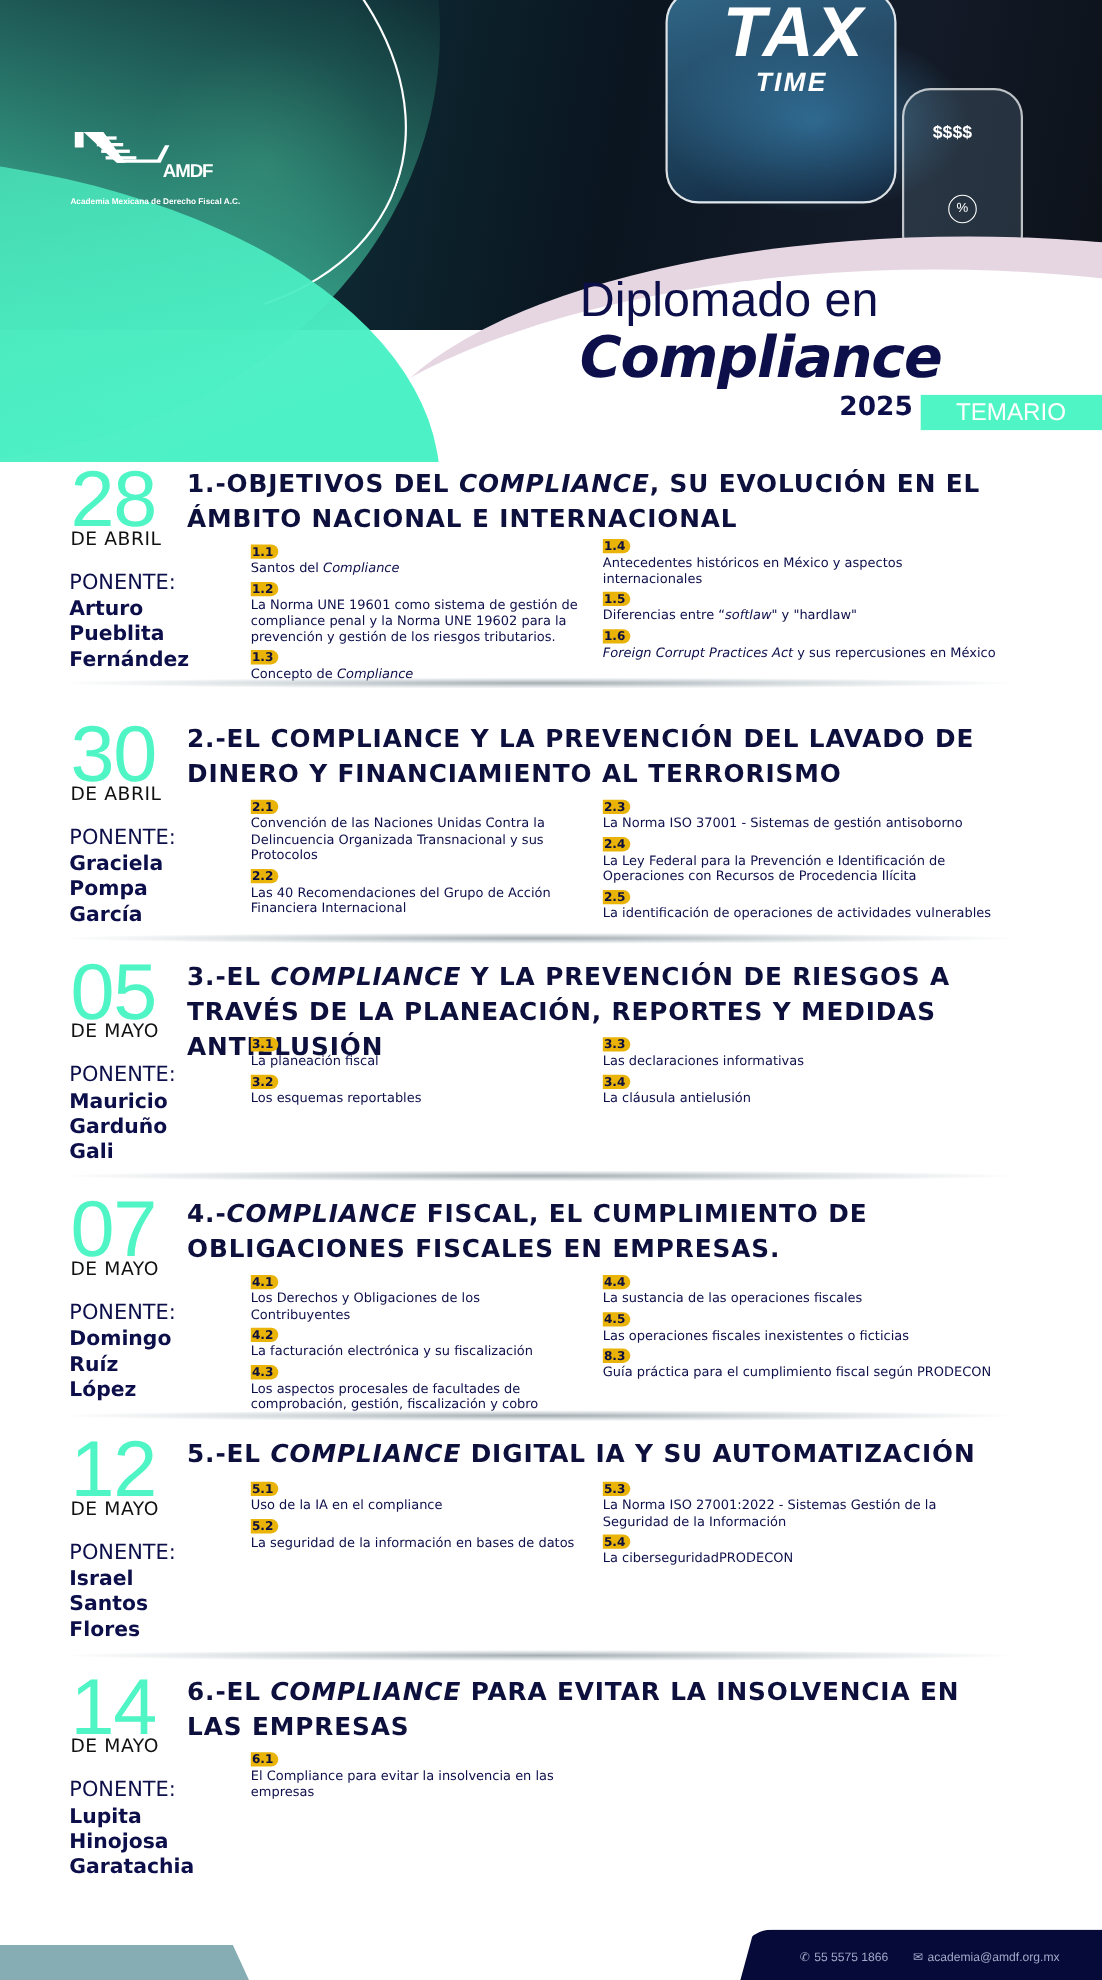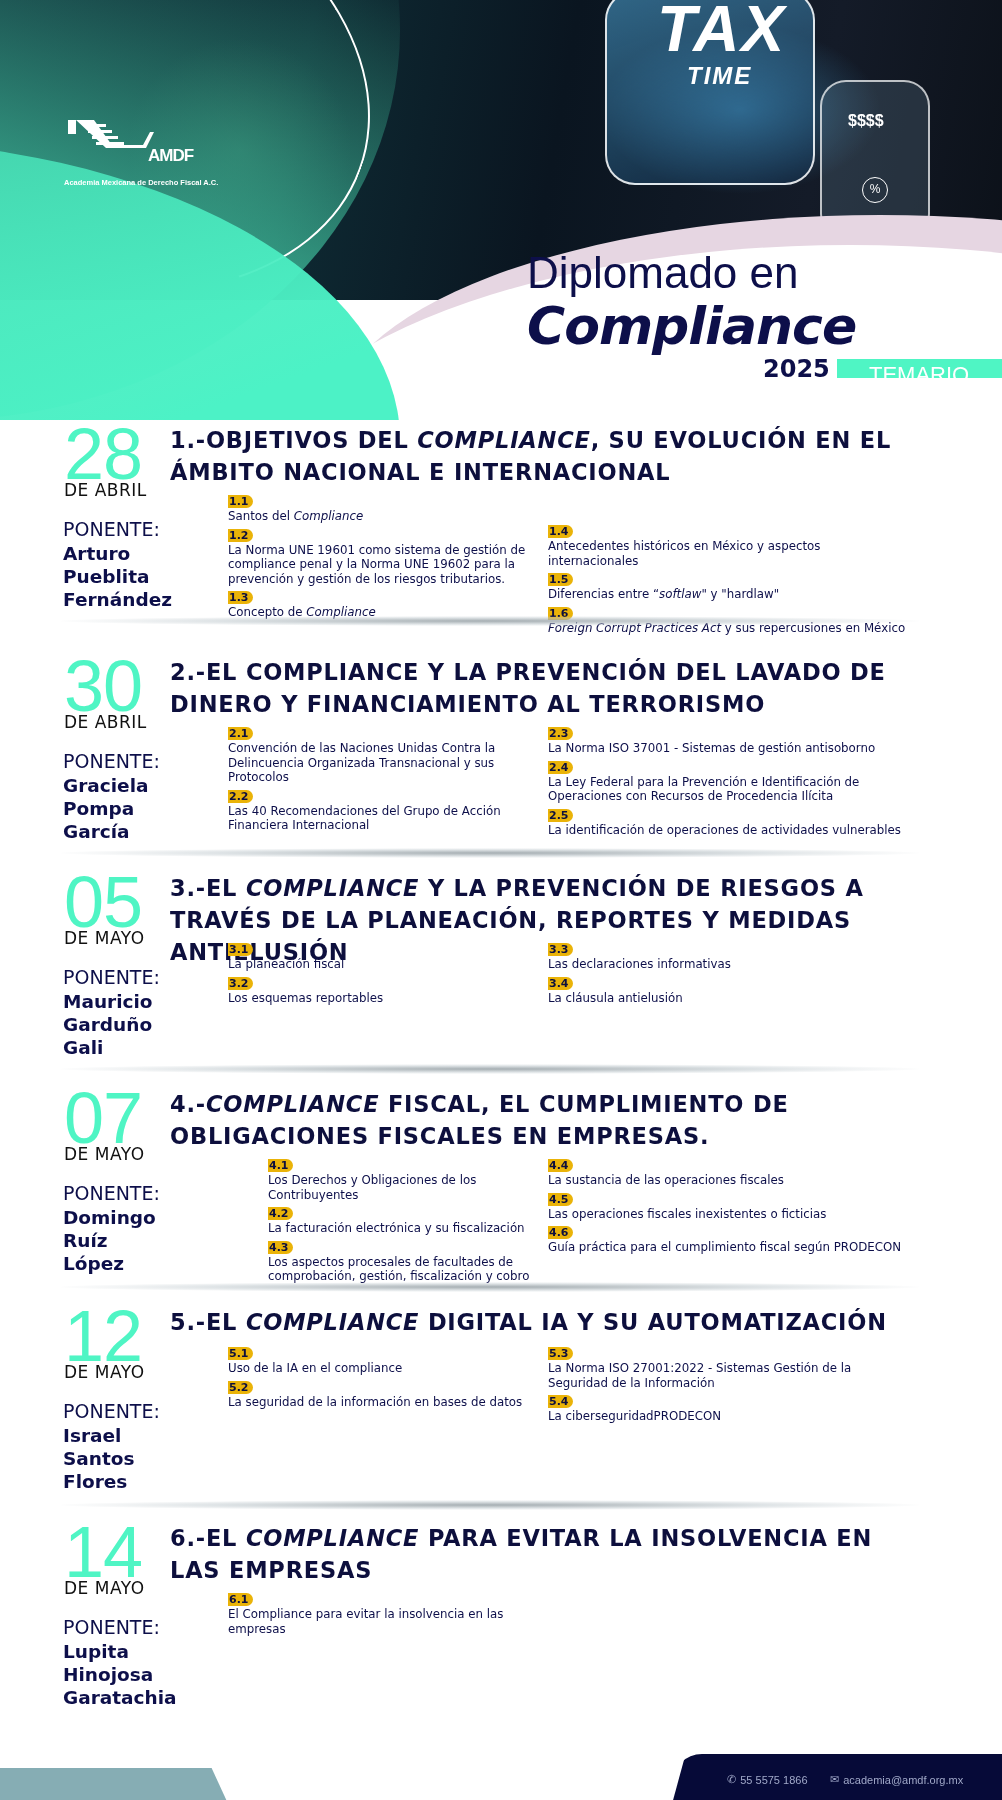--- a/index.html
+++ b/index.html
@@ -29,21 +29,21 @@
 
   .logo { position: absolute; left: 66px; top: 118px; }
   .logo-mark { width: 160px; height: 60px; position: relative; }
   .logo-text { position: absolute; left: 82px; top: 28px; font-family: "Liberation Sans", sans-serif; font-weight: bold; font-size: 17px; color: #ffffff; letter-spacing: -1px; }
   .logo-sub { font-family: "Liberation Sans", sans-serif; font-weight: bold; font-size: 7.5px; color: #ffffff; margin-top: 0px; margin-left: -2px; white-space: nowrap; }
 
   .title-block { position: absolute; left: 527px; top: 248px; color: #0d0f4a; }
   .title-line1 { font-family: "Liberation Sans", sans-serif; font-size: 44px; font-weight: normal; line-height: 50px; }
   .title-line2 { font-family: "DejaVu Sans", sans-serif; font-weight: bold; font-style: italic; font-size: 52px; line-height: 56px; letter-spacing: -1px; }
   .title-year { position: absolute; left: 763px; top: 355px; font-family: "DejaVu Sans", sans-serif; font-weight: bold; font-size: 24px; color: #0d0f4a; }
-  .temario { position: absolute; left: 837px; top: 359px; width: 165px; height: 19px; background: #4ff5c4; color: #ffffff; font-family: "Liberation Sans", sans-serif; font-size: 22px; line-height: 32px; padding-left: 32px; }
+  .temario { position: absolute; left: 837px; top: 359px; width: 165px; height: 32px; background: #4ff5c4; color: #ffffff; font-family: "Liberation Sans", sans-serif; font-size: 22px; line-height: 32px; padding-left: 32px; }
 
   
   .section { position: absolute; left: 0; width: 1002px; }
   .date-num { position: absolute; left: 64px; top: 0; font-family: "Liberation Sans", sans-serif; font-size: 72px; line-height: 72px; color: #4ff5c4; letter-spacing: -1px; }
   .date-month { position: absolute; left: 64px; top: 62px; font-family: "DejaVu Sans", sans-serif; font-size: 17px; color: #111; letter-spacing: 0.5px; }
   .ponente-label { position: absolute; left: 63px; top: 100px; font-family: "DejaVu Sans", sans-serif; font-size: 19px; color: #0d0f4a; }
   .ponente-name { position: absolute; left: 63px; top: 124px; font-family: "DejaVu Sans", sans-serif; font-weight: bold; font-size: 18.5px; line-height: 23px; color: #0d0f4a; }
   .sec-title { position: absolute; left: 170px; top: 6px; width: 760px; font-family: "DejaVu Sans", sans-serif; font-weight: bold; font-size: 22.5px; line-height: 32px; color: #0d0f3d; letter-spacing: 0.8px; }
   .sec-title i { font-style: italic; }
   .col { position: absolute; top: 0; width: 300px; }
@@ -113,21 +113,21 @@
         <div>Pueblita</div>
         <div>Fernández</div>
       </div>
       <div class="sec-title"><span>1.-OBJETIVOS DEL </span><i>COMPLIANCE</i><span>, SU EVOLUCIÓN EN EL ÁMBITO NACIONAL E INTERNACIONAL</span></div>
     </div>
     <div class="col col-left" style="top: 490px; position: absolute;">
       <div><span class="item-num">1.1</span><div class="item-text"><span>Santos del </span><i>Compliance</i><span></span></div></div>
       <div><span class="item-num">1.2</span><div class="item-text"><span>La Norma UNE 19601 como sistema de gestión de compliance penal y la Norma UNE 19602 para la prevención y gestión de los riesgos tributarios.</span><i></i><span></span></div></div>
       <div><span class="item-num">1.3</span><div class="item-text"><span>Concepto de </span><i>Compliance</i><span></span></div></div>
     </div>
-    <div class="col col-right" style="top: 520px; position: absolute;">
+    <div class="col col-right" style="top: 485px; position: absolute;">
       <div><span class="item-num">1.4</span><div class="item-text"><span>Antecedentes históricos en México y aspectos internacionales</span><i></i><span></span></div></div>
       <div><span class="item-num">1.5</span><div class="item-text"><span>Diferencias entre “</span><i>softlaw</i><span>" y "hardlaw"</span></div></div>
       <div><span class="item-num">1.6</span><div class="item-text"><span></span><i>Foreign Corrupt Practices Act</i><span> y sus repercusiones en México</span></div></div>
     </div>
     <div class="sep" style="top: 616px;"></div>
     <div class="section" style="top: 650px;">
       <div class="date-num">30</div>
       <div class="date-month">DE ABRIL</div>
       <div class="ponente-label">PONENTE:</div>
       <div class="ponente-name">
@@ -171,29 +171,29 @@
       <div class="date-num">07</div>
       <div class="date-month">DE MAYO</div>
       <div class="ponente-label">PONENTE:</div>
       <div class="ponente-name">
         <div>Domingo</div>
         <div>Ruíz</div>
         <div>López</div>
       </div>
       <div class="sec-title"><span>4.-</span><i>COMPLIANCE</i><span> FISCAL, EL CUMPLIMIENTO DE OBLIGACIONES FISCALES EN EMPRESAS.</span></div>
     </div>
-    <div class="col col-left" style="top: 1154px; position: absolute; margin-left: 40px;">
+    <div class="col col-left" style="top: 1154px; position: absolute;">
       <div><span class="item-num">4.1</span><div class="item-text"><span>Los Derechos y Obligaciones de los Contribuyentes</span><i></i><span></span></div></div>
       <div><span class="item-num">4.2</span><div class="item-text"><span>La facturación electrónica y su fiscalización</span><i></i><span></span></div></div>
       <div><span class="item-num">4.3</span><div class="item-text"><span>Los aspectos procesales de facultades de comprobación, gestión, fiscalización y cobro</span><i></i><span></span></div></div>
     </div>
     <div class="col col-right" style="top: 1154px; position: absolute;">
       <div><span class="item-num">4.4</span><div class="item-text"><span>La sustancia de las operaciones fiscales</span><i></i><span></span></div></div>
       <div><span class="item-num">4.5</span><div class="item-text"><span>Las operaciones fiscales inexistentes o ficticias</span><i></i><span></span></div></div>
-      <div><span class="item-num">4.6</span><div class="item-text"><span>Guía práctica para el cumplimiento fiscal según PRODECON</span><i></i><span></span></div></div>
+      <div><span class="item-num">8.3</span><div class="item-text"><span>Guía práctica para el cumplimiento fiscal según PRODECON</span><i></i><span></span></div></div>
     </div>
     <div class="sep" style="top: 1282px;"></div>
     <div class="section" style="top: 1300px;">
       <div class="date-num">12</div>
       <div class="date-month">DE MAYO</div>
       <div class="ponente-label">PONENTE:</div>
       <div class="ponente-name">
         <div>Israel</div>
         <div>Santos</div>
         <div>Flores</div>

